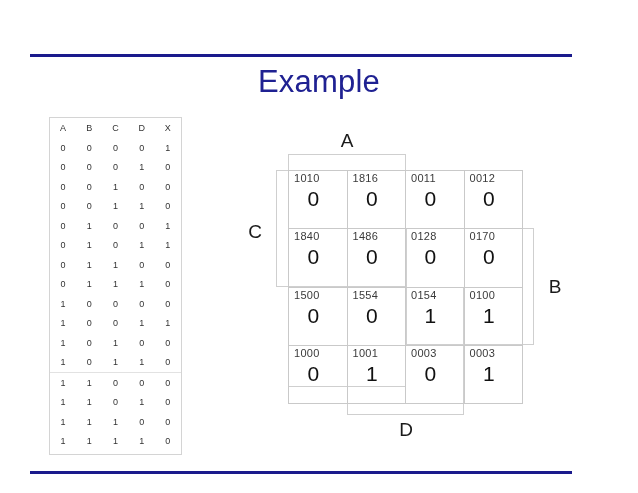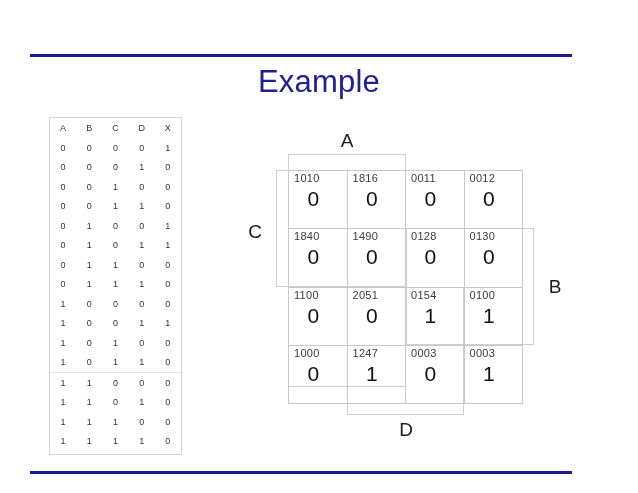--- a/index.html
+++ b/index.html
@@ -315,53 +315,53 @@
         </div>
         <div class="kcell">
           <div class="kcell-label">0012</div>
           <div class="kcell-value">0</div>
         </div>
         <div class="kcell">
           <div class="kcell-label">1840</div>
           <div class="kcell-value">0</div>
         </div>
         <div class="kcell">
-          <div class="kcell-label">1490</div>
+          <div class="kcell-label">1486</div>
           <div class="kcell-value">0</div>
         </div>
         <div class="kcell">
           <div class="kcell-label">0128</div>
           <div class="kcell-value">0</div>
         </div>
         <div class="kcell">
-          <div class="kcell-label">0130</div>
-          <div class="kcell-value">0</div>
-        </div>
-        <div class="kcell">
-          <div class="kcell-label">1100</div>
-          <div class="kcell-value">0</div>
-        </div>
-        <div class="kcell">
-          <div class="kcell-label">2051</div>
+          <div class="kcell-label">0170</div>
+          <div class="kcell-value">0</div>
+        </div>
+        <div class="kcell">
+          <div class="kcell-label">1500</div>
+          <div class="kcell-value">0</div>
+        </div>
+        <div class="kcell">
+          <div class="kcell-label">1554</div>
           <div class="kcell-value">0</div>
         </div>
         <div class="kcell">
           <div class="kcell-label">0154</div>
           <div class="kcell-value">1</div>
         </div>
         <div class="kcell">
           <div class="kcell-label">0100</div>
           <div class="kcell-value">1</div>
         </div>
         <div class="kcell">
           <div class="kcell-label">1000</div>
           <div class="kcell-value">0</div>
         </div>
         <div class="kcell">
-          <div class="kcell-label">1247</div>
+          <div class="kcell-label">1001</div>
           <div class="kcell-value">1</div>
         </div>
         <div class="kcell">
           <div class="kcell-label">0003</div>
           <div class="kcell-value">0</div>
         </div>
         <div class="kcell">
           <div class="kcell-label">0003</div>
           <div class="kcell-value">1</div>
         </div>

